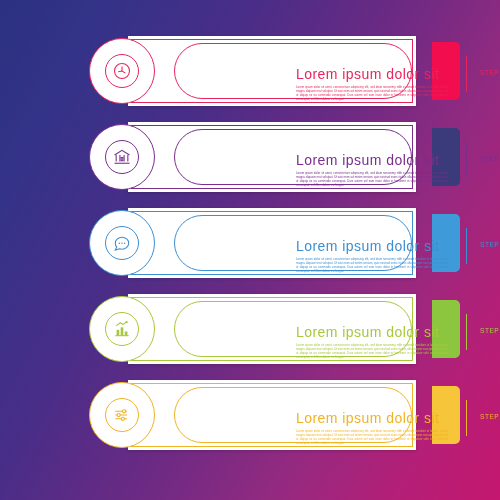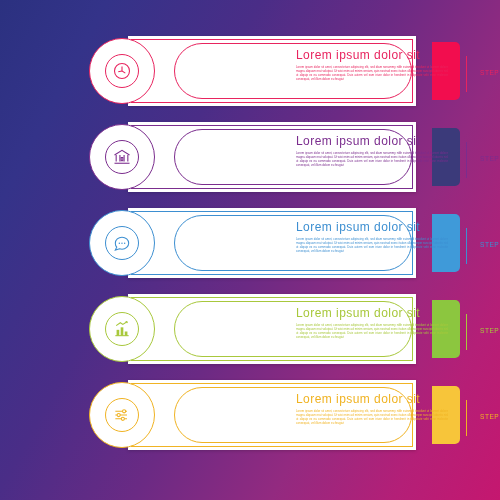--- a/index.html
+++ b/index.html
@@ -54,22 +54,22 @@
     width:34px;height:34px;border-radius:50%;
     border:1px solid;box-sizing:border-box;
     display:flex;align-items:center;justify-content:center;
   }
   .badge-inner svg{display:block;}
 
   .texts{
     position:absolute;left:168px;top:12px;width:152px;
   }
   .title{
-    font-size:12px;letter-spacing:.45px;
-    margin:0 0 4px 0;white-space:nowrap;
+    font-size:14px;letter-spacing:.45px;
+    margin:18px 0 4px 0;white-space:nowrap;
   }
   .body{
     font-size:2.9px;line-height:3.95px;
     margin:0;text-align:justify;
   }
 
   .divider{
     position:absolute;left:338px;top:20px;
     width:1px;height:36px;
   }

